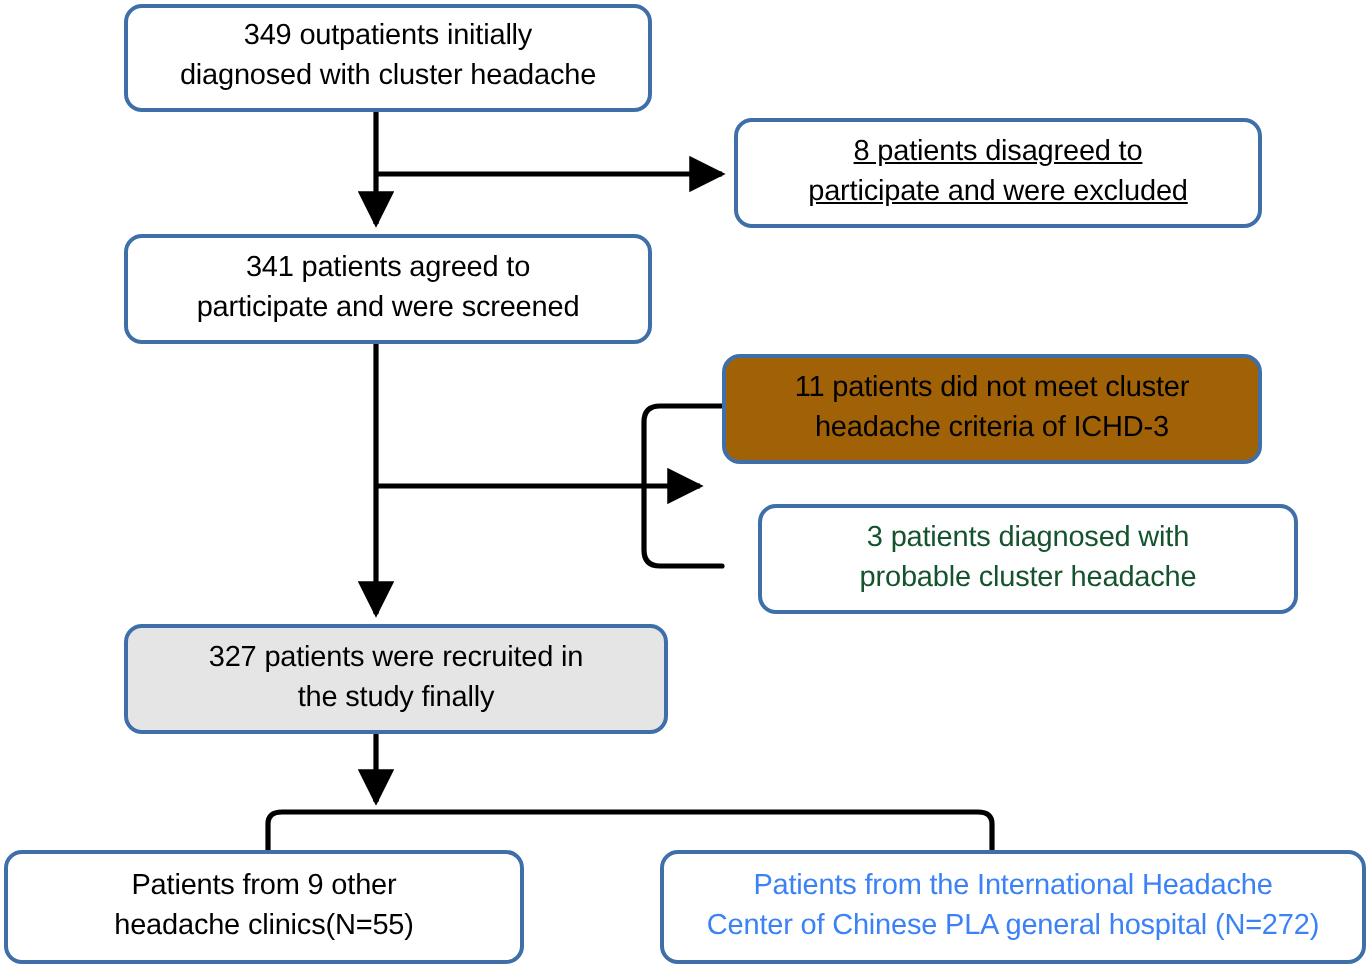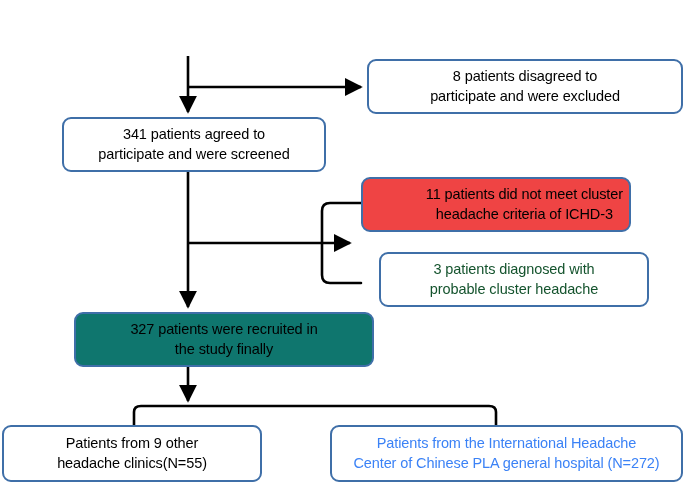--- a/index.html
+++ b/index.html
@@ -73,42 +73,46 @@
       <line x1="188" y1="243" x2="350" y2="243" stroke="#000000" stroke-width="2.6" marker-end="url(#arrowhead)"></line>
       <path d="M 361 203 L 330 203 Q 322 203 322 211 L 322 275 Q 322 283 330 283 L 361 283" fill="none" stroke="#000000" stroke-width="2.6" stroke-linecap="round" stroke-linejoin="round"></path>
     </g>
 
     <g>
       <line x1="188" y1="367" x2="188" y2="401" stroke="#000000" stroke-width="2.6" marker-end="url(#arrowhead)"></line>
       <path d="M 134 425 L 134 412 Q 134 406 141 406 L 489 406 Q 496 406 496 412 L 496 425" fill="none" stroke="#000000" stroke-width="2.6" stroke-linecap="round" stroke-linejoin="round"></path>
     </g>
   </svg>
 
+  <div class="node" style="left: 62px; top: 2px; width: 264px; height: 54px; border-color: rgb(63, 111, 168); background: rgb(255, 255, 255); color: rgb(0, 0, 0);">
+    <span class="node-text">349 outpatients initially
+diagnosed with cluster headache</span>
+  </div>
 
-  <div class="node" style="left: 367px; top: 59px; width: 316px; height: 55px; border-color: rgb(63, 111, 168); background: rgb(255, 255, 255); color: rgb(0, 0, 0);">
+  <div class="node" style="left: 367px; top: 59px; width: 264px; height: 55px; border-color: rgb(63, 111, 168); background: rgb(255, 255, 255); color: rgb(0, 0, 0); text-decoration: underline;">
     <span class="node-text">8 patients disagreed to
 participate and were excluded</span>
   </div>
 
   <div class="node" style="left: 62px; top: 117px; width: 264px; height: 55px; border-color: rgb(63, 111, 168); background: rgb(255, 255, 255); color: rgb(0, 0, 0);">
     <span class="node-text">341 patients agreed to
 participate and were screened</span>
   </div>
 
-  <div class="node" style="left: 361px; top: 177px; width: 270px; height: 55px; border-color: rgb(63, 111, 168); background: #ef4444; color: rgb(0, 0, 0); justify-content: flex-end;">
+  <div class="node" style="left: 361px; top: 177px; width: 270px; height: 55px; border-color: rgb(63, 111, 168); background: #a16207; color: rgb(0, 0, 0);">
     <span class="node-text">11 patients did not meet cluster
 headache criteria of ICHD-3</span>
   </div>
 
   <div class="node" style="left: 379px; top: 252px; width: 270px; height: 55px; border-color: rgb(63, 111, 168); background: rgb(255, 255, 255); color: #14532d;">
     <span class="node-text">3 patients diagnosed with
 probable cluster headache</span>
   </div>
 
-  <div class="node" style="left: 74px; top: 312px; width: 300px; height: 55px; border-color: rgb(63, 111, 168); background: #0f766e; color: rgb(0, 0, 0);">
+  <div class="node" style="left: 62px; top: 312px; width: 272px; height: 55px; border-color: rgb(63, 111, 168); background: #e5e5e5; color: rgb(0, 0, 0);">
     <span class="node-text">327 patients were recruited in
 the study finally</span>
   </div>
 
   <div class="node" style="left: 2px; top: 425px; width: 260px; height: 57px; border-color: rgb(63, 111, 168); background: rgb(255, 255, 255); color: rgb(0, 0, 0);">
     <span class="node-text">Patients from 9 other
 headache clinics(N=55)</span>
   </div>
 
   <div class="node" style="left: 330px; top: 425px; width: 353px; height: 57px; border-color: rgb(63, 111, 168); background: rgb(255, 255, 255); color: #3b82f6;">

